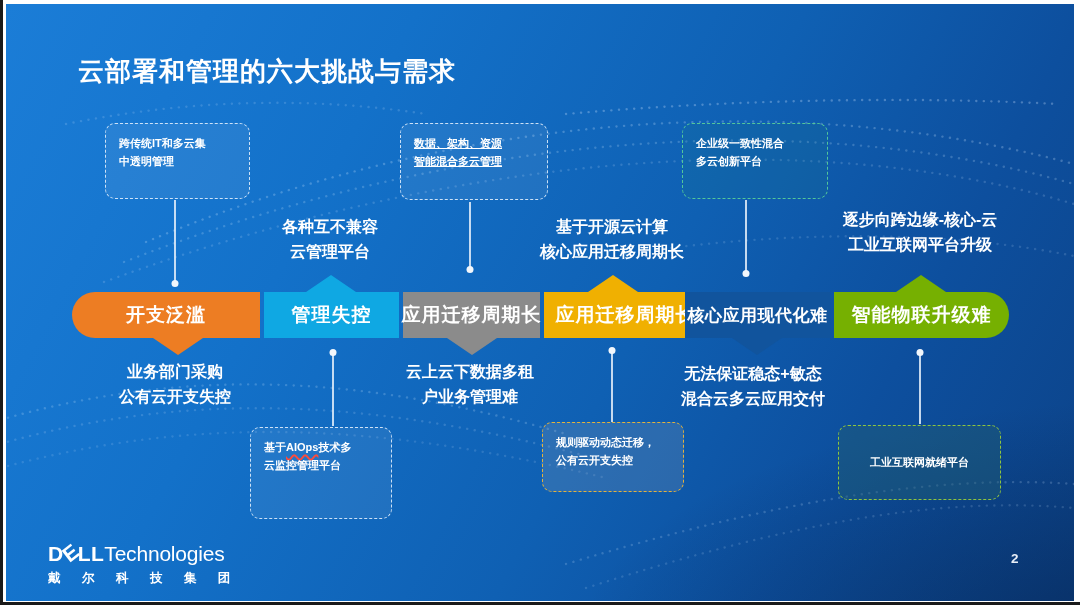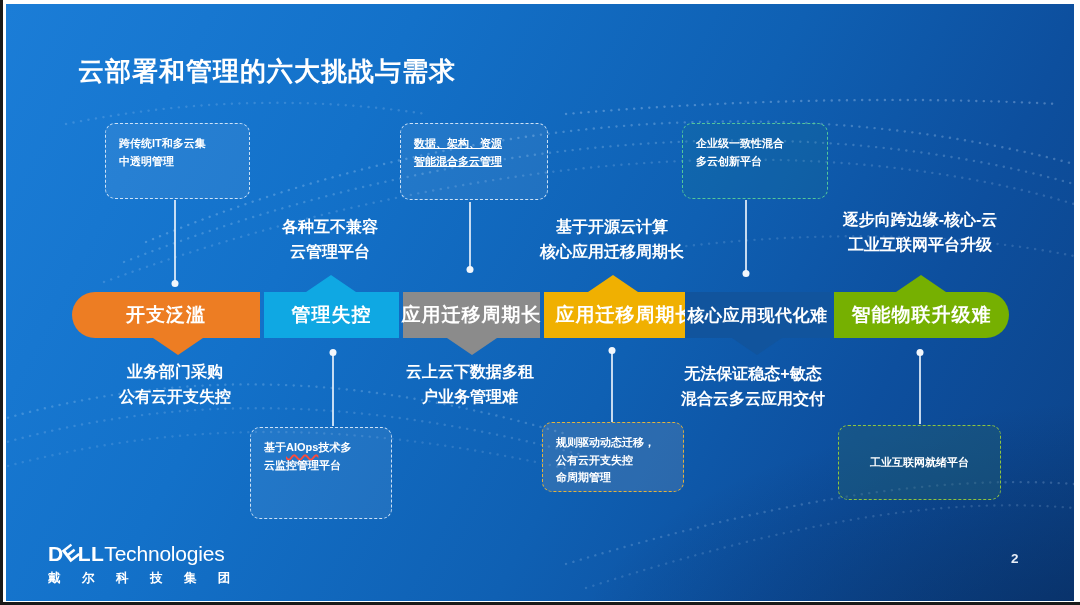--- a/index.html
+++ b/index.html
@@ -159,21 +159,20 @@
   <div class="vline dot-top" style="left:605px;top:346px;height:72px;"></div>
   <div class="vline dot-top" style="left:913px;top:348px;height:72px;"></div>
 
   <div class="nbox white" style="left:244px;top:423px;width:142px;height:92px;">
     <span class="ln"><span>基于</span><span class="wavy">AIOps</span><span>技术多</span></span>
     <span class="ln">云监控管理平台</span>
   </div>
   <div class="nbox yellow" style="left:536px;top:418px;width:142px;height:70px;">
     <span class="ln">规则驱动动态迁移，</span>
     <span class="ln">公有云开支失控</span>
-    <span class="ln">命周期管理</span>
   </div>
   <div class="nbox lime" style="left:832px;top:421px;width:163px;height:75px;">
     <span class="ln">工业互联网就绪平台</span>
   </div>
 
   <div class="brand">
     <div class="row1"><span class="dell-bold">D</span><span class="dell-e">E</span><span class="dell-bold">LL</span><span class="tech">Technologies</span></div>
     <div class="row2">戴 尔 科 技 集 团</div>
   </div>
   <div class="pagenum">2</div>

